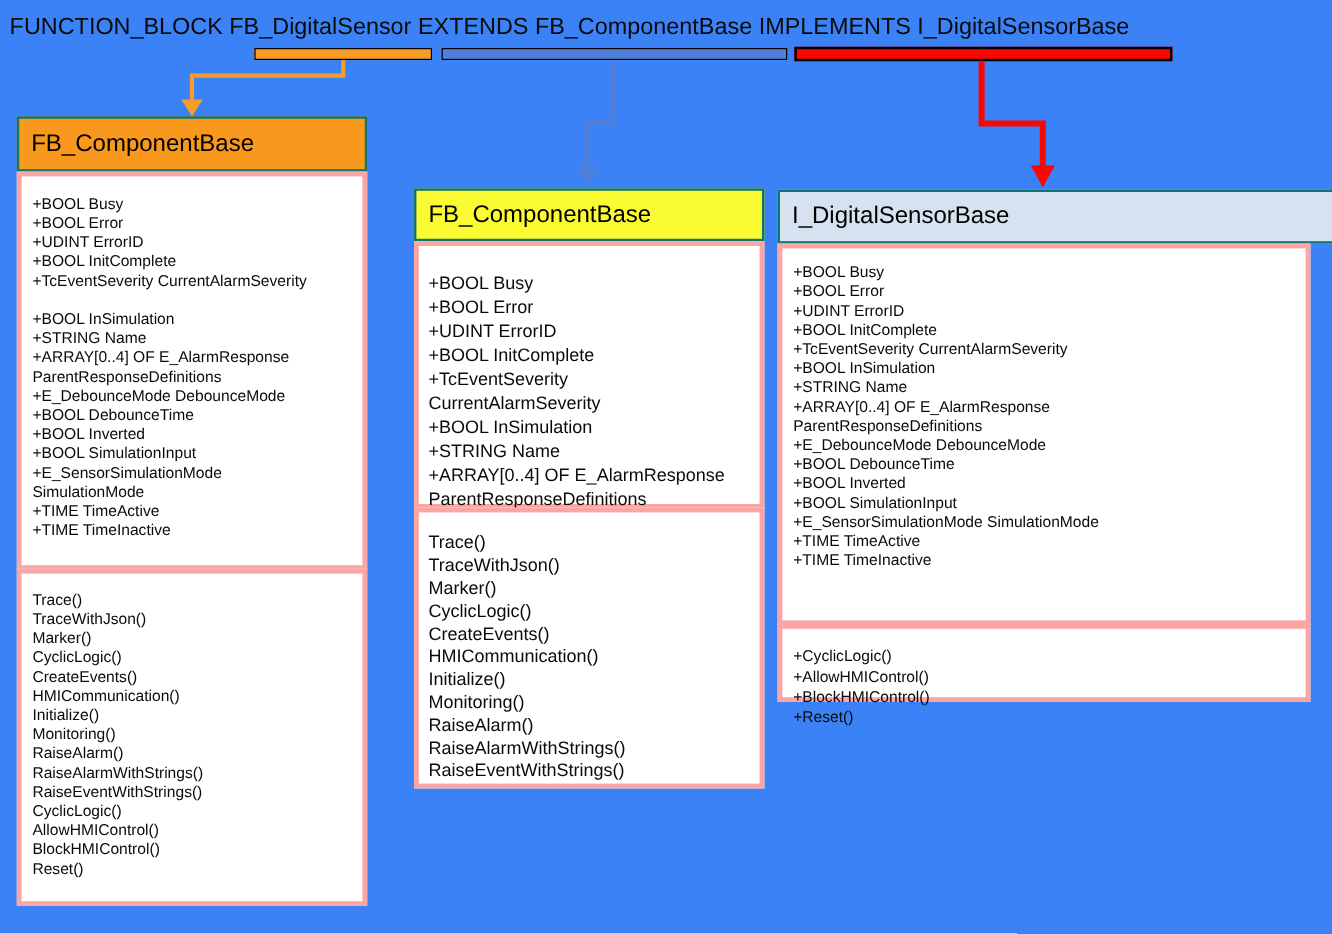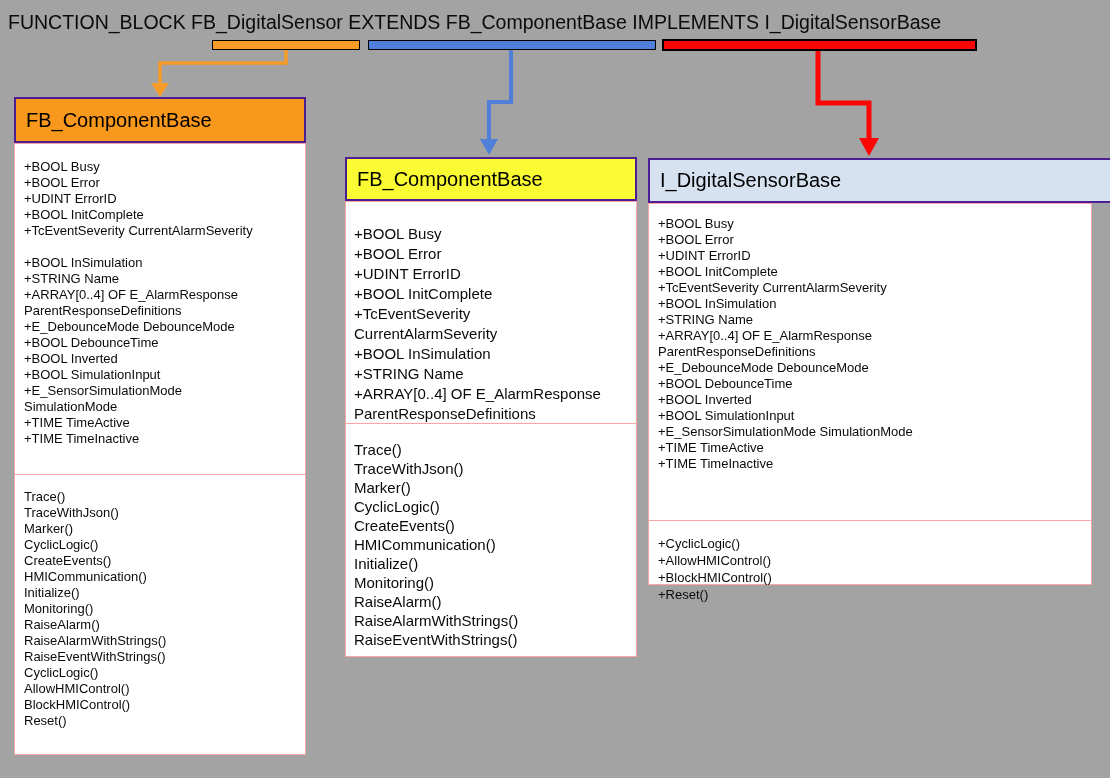--- a/index.html
+++ b/index.html
@@ -1,34 +1,34 @@
 <!DOCTYPE html>
 <html><head>
 <meta charset="utf-8">
 <style>
   html,body{margin:0;padding:0;background:#fff;}
   #canvas{
-    position:relative;width:1110px;height:778px;background:#a3a3a3;overflow:hidden;
+    position:relative;width:1110px;height:778px;background:#3b82f6;overflow:hidden;
     font-family:"Liberation Sans", sans-serif;color:#111;
   }
   .decl{
     position:absolute;left:8px;top:11px;font-size:19.5px;white-space:nowrap;color:#0a0a0a;
   }
   .ubar{position:absolute;top:40px;height:10px;border:1px solid #000;box-sizing:border-box;}
   #bar-orange{left:212px;width:148px;}
   #bar-blue{left:368px;width:288px;}
   #bar-red{left:662px;top:39px;width:315px;height:12px;border-width:2px;}
   #arrow-layer{position:absolute;left:0;top:0;width:1110px;height:778px;pointer-events:none;}
 
   .class-header{
-    position:absolute;box-sizing:border-box;border:2px solid #4c1d95;
+    position:absolute;box-sizing:border-box;border:2px solid #0f766e;
     display:flex;align-items:center;padding-left:10px;font-size:20px;color:#000;
   }
   .class-section{
-    position:absolute;box-sizing:border-box;border:1px solid #fca5a5;background:#fff;
+    position:absolute;box-sizing:border-box;border:4px solid #fca5a5;background:#fff;
     white-space:pre-line;color:#0a0a0a;
   }
   
   #c0-header{left:14px;top:97px;width:292px;height:46px;}
   #c0-attrs {left:14px;top:143px;width:292px;height:332px;padding:15px 6px 0 9px;font-size:13px;line-height:16px;}
   #c0-meths {left:14px;top:474px;width:292px;height:281px;padding:14px 6px 0 9px;font-size:13px;line-height:16px;}
   
   #c1-header{left:345px;top:157px;width:292px;height:44px;}
   #c1-attrs {left:345px;top:201px;width:292px;height:223px;padding:22px 6px 0 8px;font-size:15px;line-height:20px;}
   #c1-meths {left:345px;top:423px;width:292px;height:234px;padding:16px 6px 0 8px;font-size:15px;line-height:19px;}

